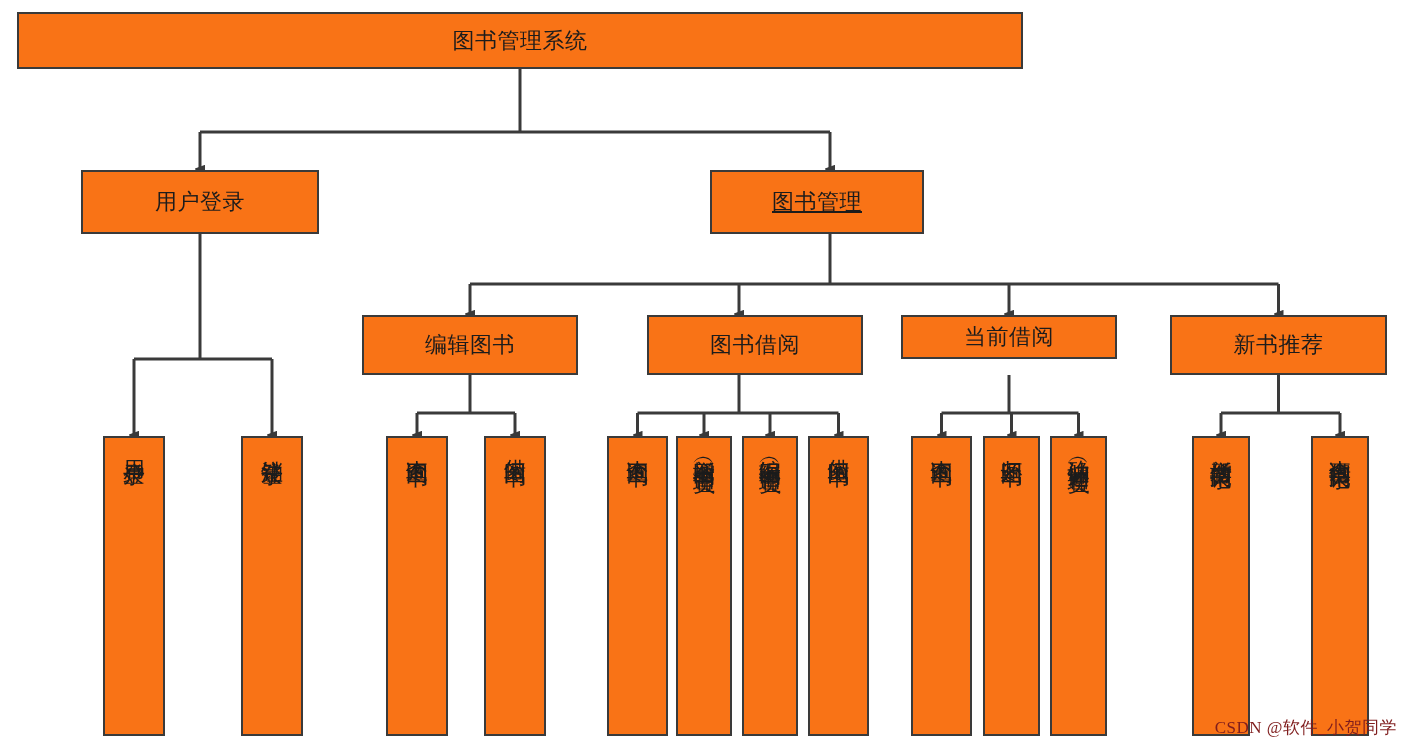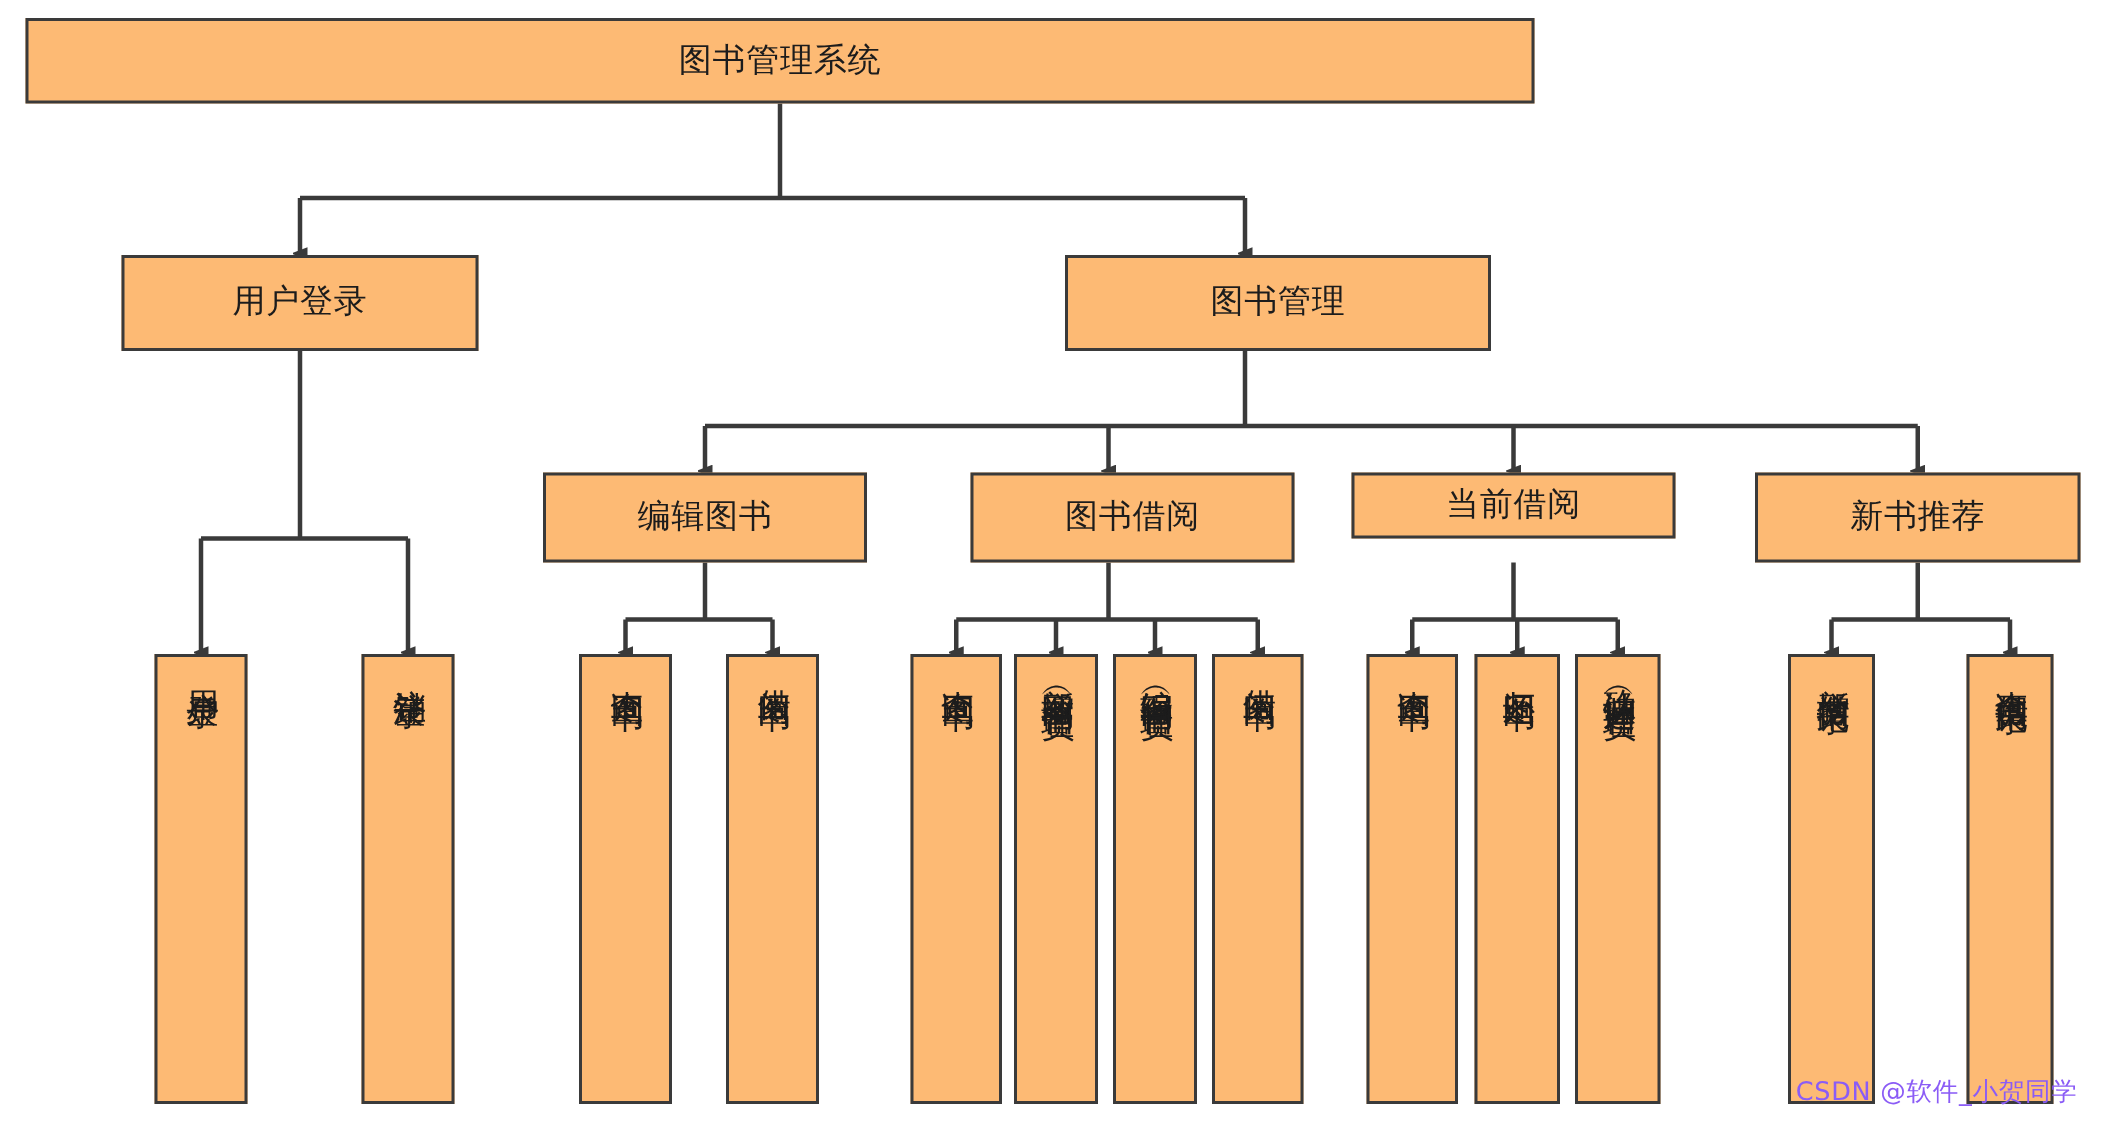--- a/index.html
+++ b/index.html
@@ -2,21 +2,21 @@
 <html><head>
 <meta charset="utf-8">
 <style>
   html,body{margin:0;padding:0;background:#ffffff;}
   body{font-family:"DejaVu Sans","Liberation Sans",sans-serif;}
   #canvas{position:relative;width:1405px;height:747px;background:#fff;overflow:hidden;}
   .node{
     position:absolute;
     box-sizing:border-box;
     border:2px solid #3a3a3a;
-    background:#fdba74;
+    background:#f97316;
     display:flex;
     align-items:center;
     justify-content:center;
     color:#1c1c1c;
   }
   .node .lbl{
     display:block;
     text-align:center;
     line-height:1.18;
     letter-spacing:0.5px;
@@ -27,26 +27,27 @@
     writing-mode:vertical-rl;
     text-orientation:upright;
     font-size:22px;
     line-height:1.1;
     letter-spacing:2px;
     white-space:nowrap;
   }
   svg#wires{position:absolute;left:0;top:0;width:1405px;height:747px;pointer-events:none;}
   .watermark{
     position:absolute;
-    right:20px;
+    right:8px;
     bottom:8px;
     font-size:17px;
-    color:#8b5cf6;
+    color:#7f1d1d;
     white-space:nowrap;
     letter-spacing:0.5px;
+    font-family:Liberation Serif, serif;
   }
 </style>
 </head>
 <body>
 
 <div id="canvas">
   <svg id="wires" viewBox="0 0 1405 747">
     <defs>
       <marker id="arrow" markerWidth="10" markerHeight="10" refX="4.2" refY="5" orient="auto" markerUnits="userSpaceOnUse">
         <path d="M0,0 L8.4,0 L4.2,11 z" fill="#3a3a3a"></path>
@@ -88,21 +89,21 @@
         <path d="M1340,413 L1340,435" marker-end="url(#arrow)"></path>
       </g>
   </svg>
   <div id="nodes">
       <div class="node h-node" style="left: 17px; top: 12px; width: 1006px; height: 57px;">
         <span class="lbl">图书管理系统</span>
       </div>
       <div class="node h-node" style="left: 81px; top: 170px; width: 238px; height: 64px;">
         <span class="lbl">用户登录</span>
       </div>
-      <div class="node h-node" style="left: 710px; top: 170px; width: 284px; height: 64px;">
+      <div class="node h-node" style="left: 710px; top: 170px; width: 214px; height: 64px; text-decoration: underline;">
         <span class="lbl">图书管理</span>
       </div>
       <div class="node h-node" style="left: 362px; top: 315px; width: 216px; height: 60px;">
         <span class="lbl">编辑图书</span>
       </div>
       <div class="node h-node" style="left: 631px; top: 315px; width: 216px; height: 60px; margin-left: 16px;">
         <span class="lbl">图书借阅</span>
       </div>
       <div class="node h-node" style="left: 901px; top: 315px; width: 216px; height: 44px;">
         <span class="lbl">当前借阅</span>

